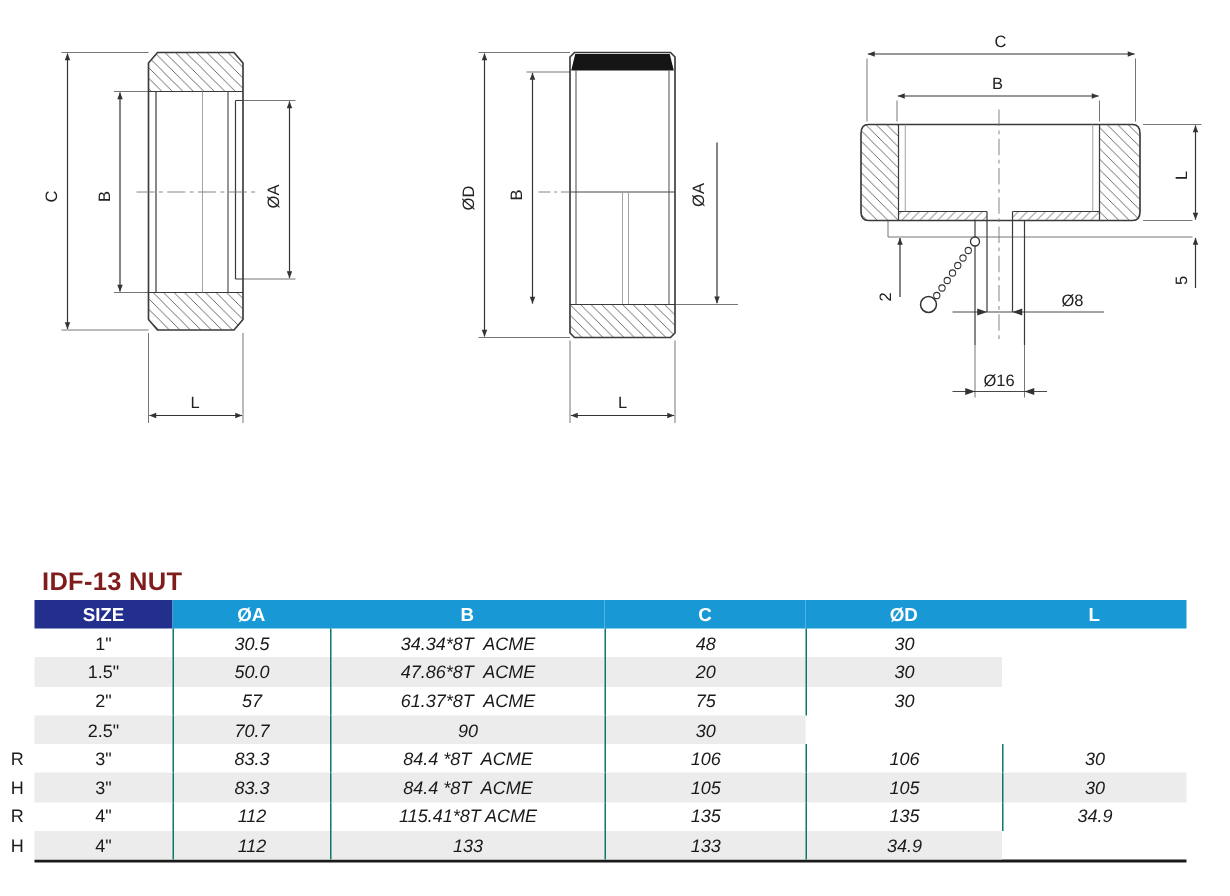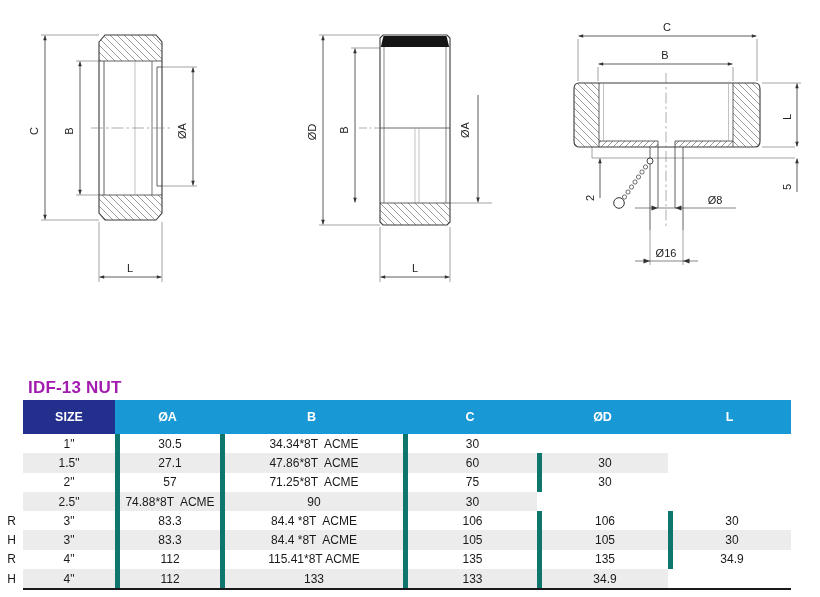--- a/index.html
+++ b/index.html
@@ -4,36 +4,36 @@
 <style>
   html,body{margin:0;padding:0;}
   body{
     width:820px;height:597px;position:relative;overflow:hidden;
     background:#ffffff;font-family:"Liberation Sans",sans-serif;
   }
   svg{position:absolute;overflow:visible;}
   svg text{font-family:"Liberation Sans",sans-serif;font-size:11px;fill:#222;}
   .title{
     position:absolute;left:28px;top:378px;
-    font-size:17px;font-weight:bold;color:#a21caf;letter-spacing:.2px;
+    font-size:17px;font-weight:bold;color:#7f1d1d;letter-spacing:.2px;
   }
   .table{position:absolute;left:0;top:400px;width:791px;}
   .thead,.trow{display:grid;grid-template-columns:23px 92px 105px 183px 134px 131px 123px;}
-  .thead{height:34px;}
+  .thead{height:19px;}
   .th{
     color:#fff;font-weight:bold;font-size:12.5px;
     display:flex;align-items:center;justify-content:center;
   }
   .trow{height:19.3px;}
   .cell{
     display:flex;align-items:center;justify-content:center;
     font-size:12px;color:#1a1a1a;white-space:pre;
   }
   .trow:nth-of-type(even) .cell:not(.prefix){background:#ececec;}
-  .cell.sep{border-left:5px solid #0f766e;}
+  .cell.sep{border-left:1px solid #0f766e;font-style:italic;}
   .bottom-line{margin-left:23px;width:768px;height:2px;background:#1a1a1a;}
 </style>
 </head>
 <body>
 
 <svg style="left:25px;top:20px" width="210" height="275" viewBox="0 0 210 275">
   <defs>
     <marker id="ma1" viewBox="0 0 10 10" refX="9.3" refY="5" markerWidth="9" markerHeight="6.5" orient="auto-start-reverse">
       <path d="M0.5,1.5 L9.5,5 L0.5,8.5 Z" fill="#333"></path>
     </marker>
@@ -194,45 +194,46 @@
     <div class="th" style="background:#1898d5">ØD</div>
     <div class="th" style="background:#1898d5">L</div>
   </div>
   <div class="tbody">
 
       <div class="trow">
         <div class="cell prefix"></div>
         <div class="cell">1"</div>
         <div class="cell sep">30.5</div>
         <div class="cell sep">34.34*8T  ACME</div>
+        <div class="cell sep">48</div>
         <div class="cell sep">30</div>
       </div>
 
       <div class="trow">
         <div class="cell prefix"></div>
         <div class="cell">1.5"</div>
-        <div class="cell sep">27.1</div>
+        <div class="cell sep">50.0</div>
         <div class="cell sep">47.86*8T  ACME</div>
-        <div class="cell sep">60</div>
+        <div class="cell sep">20</div>
         <div class="cell sep">30</div>
       </div>
 
       <div class="trow">
         <div class="cell prefix"></div>
         <div class="cell">2"</div>
         <div class="cell sep">57</div>
-        <div class="cell sep">71.25*8T  ACME</div>
+        <div class="cell sep">61.37*8T  ACME</div>
         <div class="cell sep">75</div>
         <div class="cell sep">30</div>
       </div>
 
       <div class="trow">
         <div class="cell prefix"></div>
         <div class="cell">2.5"</div>
-        <div class="cell sep">74.88*8T  ACME</div>
+        <div class="cell sep">70.7</div>
         <div class="cell sep">90</div>
         <div class="cell sep">30</div>
       </div>
 
       <div class="trow">
         <div class="cell prefix">R</div>
         <div class="cell">3"</div>
         <div class="cell sep">83.3</div>
         <div class="cell sep">84.4 *8T  ACME</div>
         <div class="cell sep">106</div>

